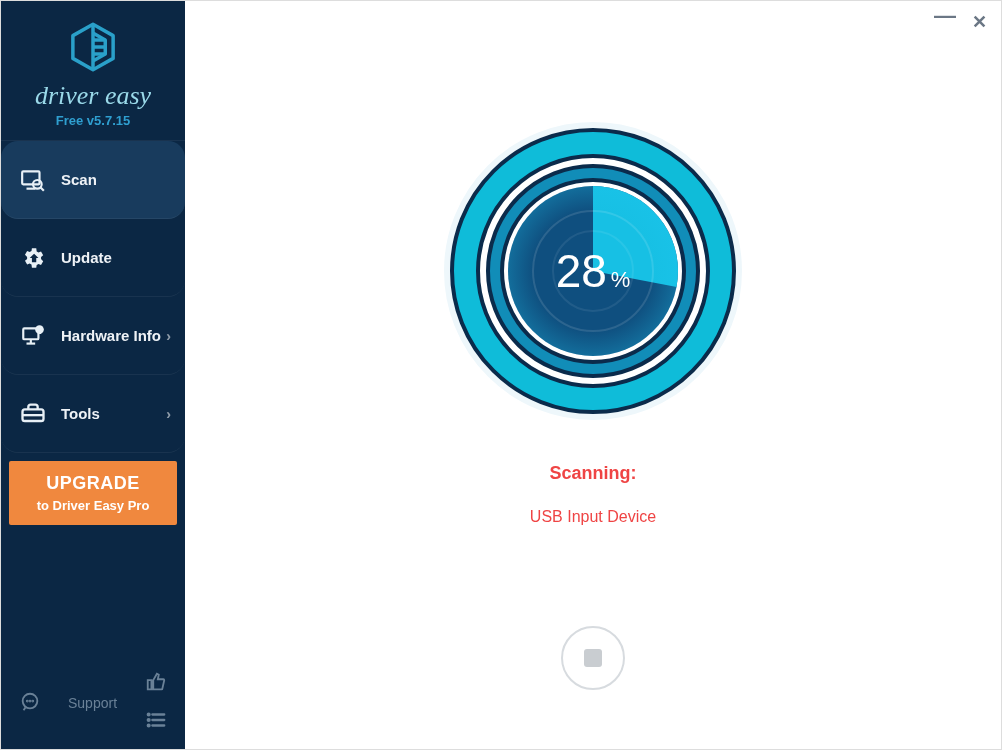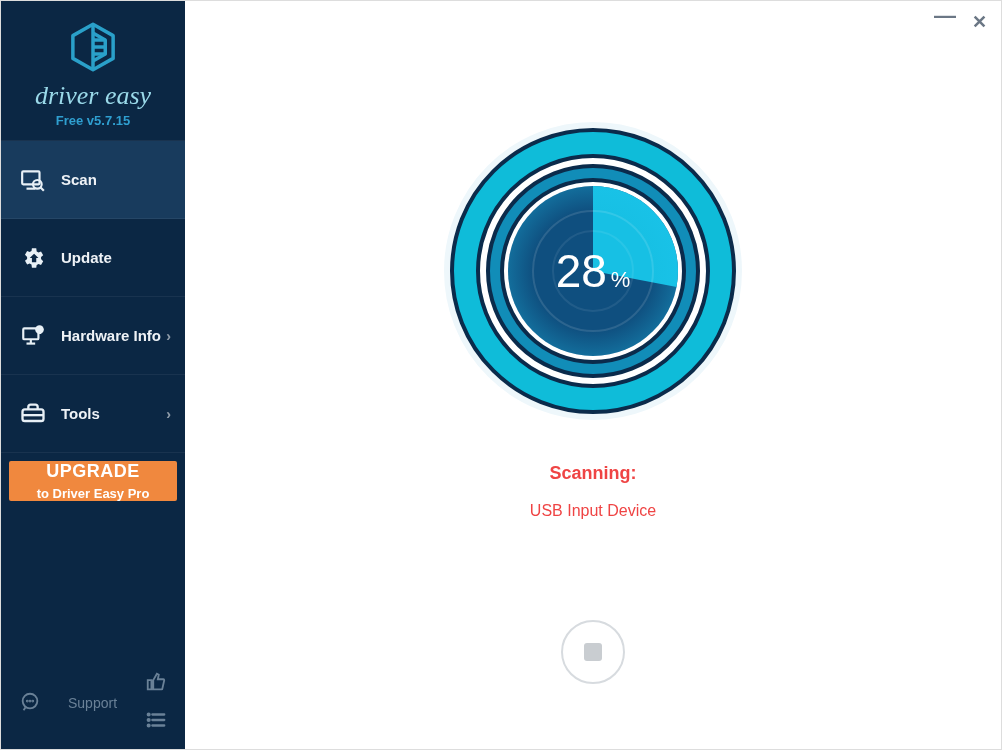--- a/index.html
+++ b/index.html
@@ -12,28 +12,28 @@
   .brand .logo svg { display: block; margin: 0 auto 6px auto; }
   .brand-name { font-family: "Segoe Script", "Comic Sans MS", cursive; font-size: 26px; color: #9ad9e9; font-style: italic; }
   .brand-version { font-size: 13px; color: #2f9fd0; margin-top: 2px; font-weight: 600; }
 
   .nav { border-top: 1px solid rgba(255,255,255,0.06); }
   .nav-item {
     display: flex; align-items: center; gap: 14px;
     height: 78px; padding: 0 18px;
     border-bottom: 1px solid rgba(255,255,255,0.06);
     font-size: 15px; font-weight: 600; color: #eef2f6;
-    cursor: pointer; position: relative;
+    cursor: pointer; position: relative; border-radius: 17px;
   }
   .nav-item.active { background: #183b5d; }
   .nav-item .chev { position: absolute; right: 14px; color: rgba(255,255,255,0.55); font-size: 14px; }
   .nav-icon { width: 28px; display: flex; align-items: center; justify-content: center; }
 
   .upgrade {
-    margin: 8px; padding: 0 8px; text-align: center;
+    margin: 8px; padding: 12px 8px; text-align: center;
     background: #f0883e; color: #fff; cursor: pointer;
     border-radius: 2px;
   }
   .upgrade .u-title { font-size: 18px; font-weight: 800; letter-spacing: 0.5px; }
   .upgrade .u-sub { font-size: 13px; font-weight: 600; margin-top: 4px; }
 
   .sidebar-spacer { flex: 1; }
   .sidebar-bottom { display: flex; align-items: center; justify-content: space-between; padding: 8px 18px 14px 18px; color: #6a8197; }
   .sidebar-bottom .bot-right { display: flex; flex-direction: column; align-items: flex-end; gap: 12px; }
   .sidebar-bottom .support { display: flex; align-items: center; gap: 27px; cursor: pointer; font-size: 14px; }
@@ -48,21 +48,21 @@
   .ring-wrap svg { width: 100%; height: 100%; }
   .ring-center {
     position: absolute; top: 50%; left: 50%; transform: translate(-50%, -50%);
     color: #fff; display: flex; align-items: baseline;
   }
   .ring-center .pct-num { font-size: 46px; font-weight: 400; }
   .ring-center .pct-sym { font-size: 22px; margin-left: 4px; }
 
   .scan-text { text-align: center; margin-top: 42px; color: #ef4444; }
   .scan-text .s-title { font-size: 18px; font-weight: 700; }
-  .scan-text .s-device { font-size: 16px; margin-top: 18px; }
+  .scan-text .s-device { font-size: 16px; margin-top: 24px; }
 
   .stop-wrap { margin-top: 100px; }
   .stop-btn {
     width: 64px; height: 64px; border-radius: 50%;
     border: 2px solid #d7dbdf; background: #fff;
     display: flex; align-items: center; justify-content: center; cursor: pointer;
   }
   .stop-btn .square { width: 18px; height: 18px; background: #c9cdd1; border-radius: 3px; }
 </style>
 </head>

